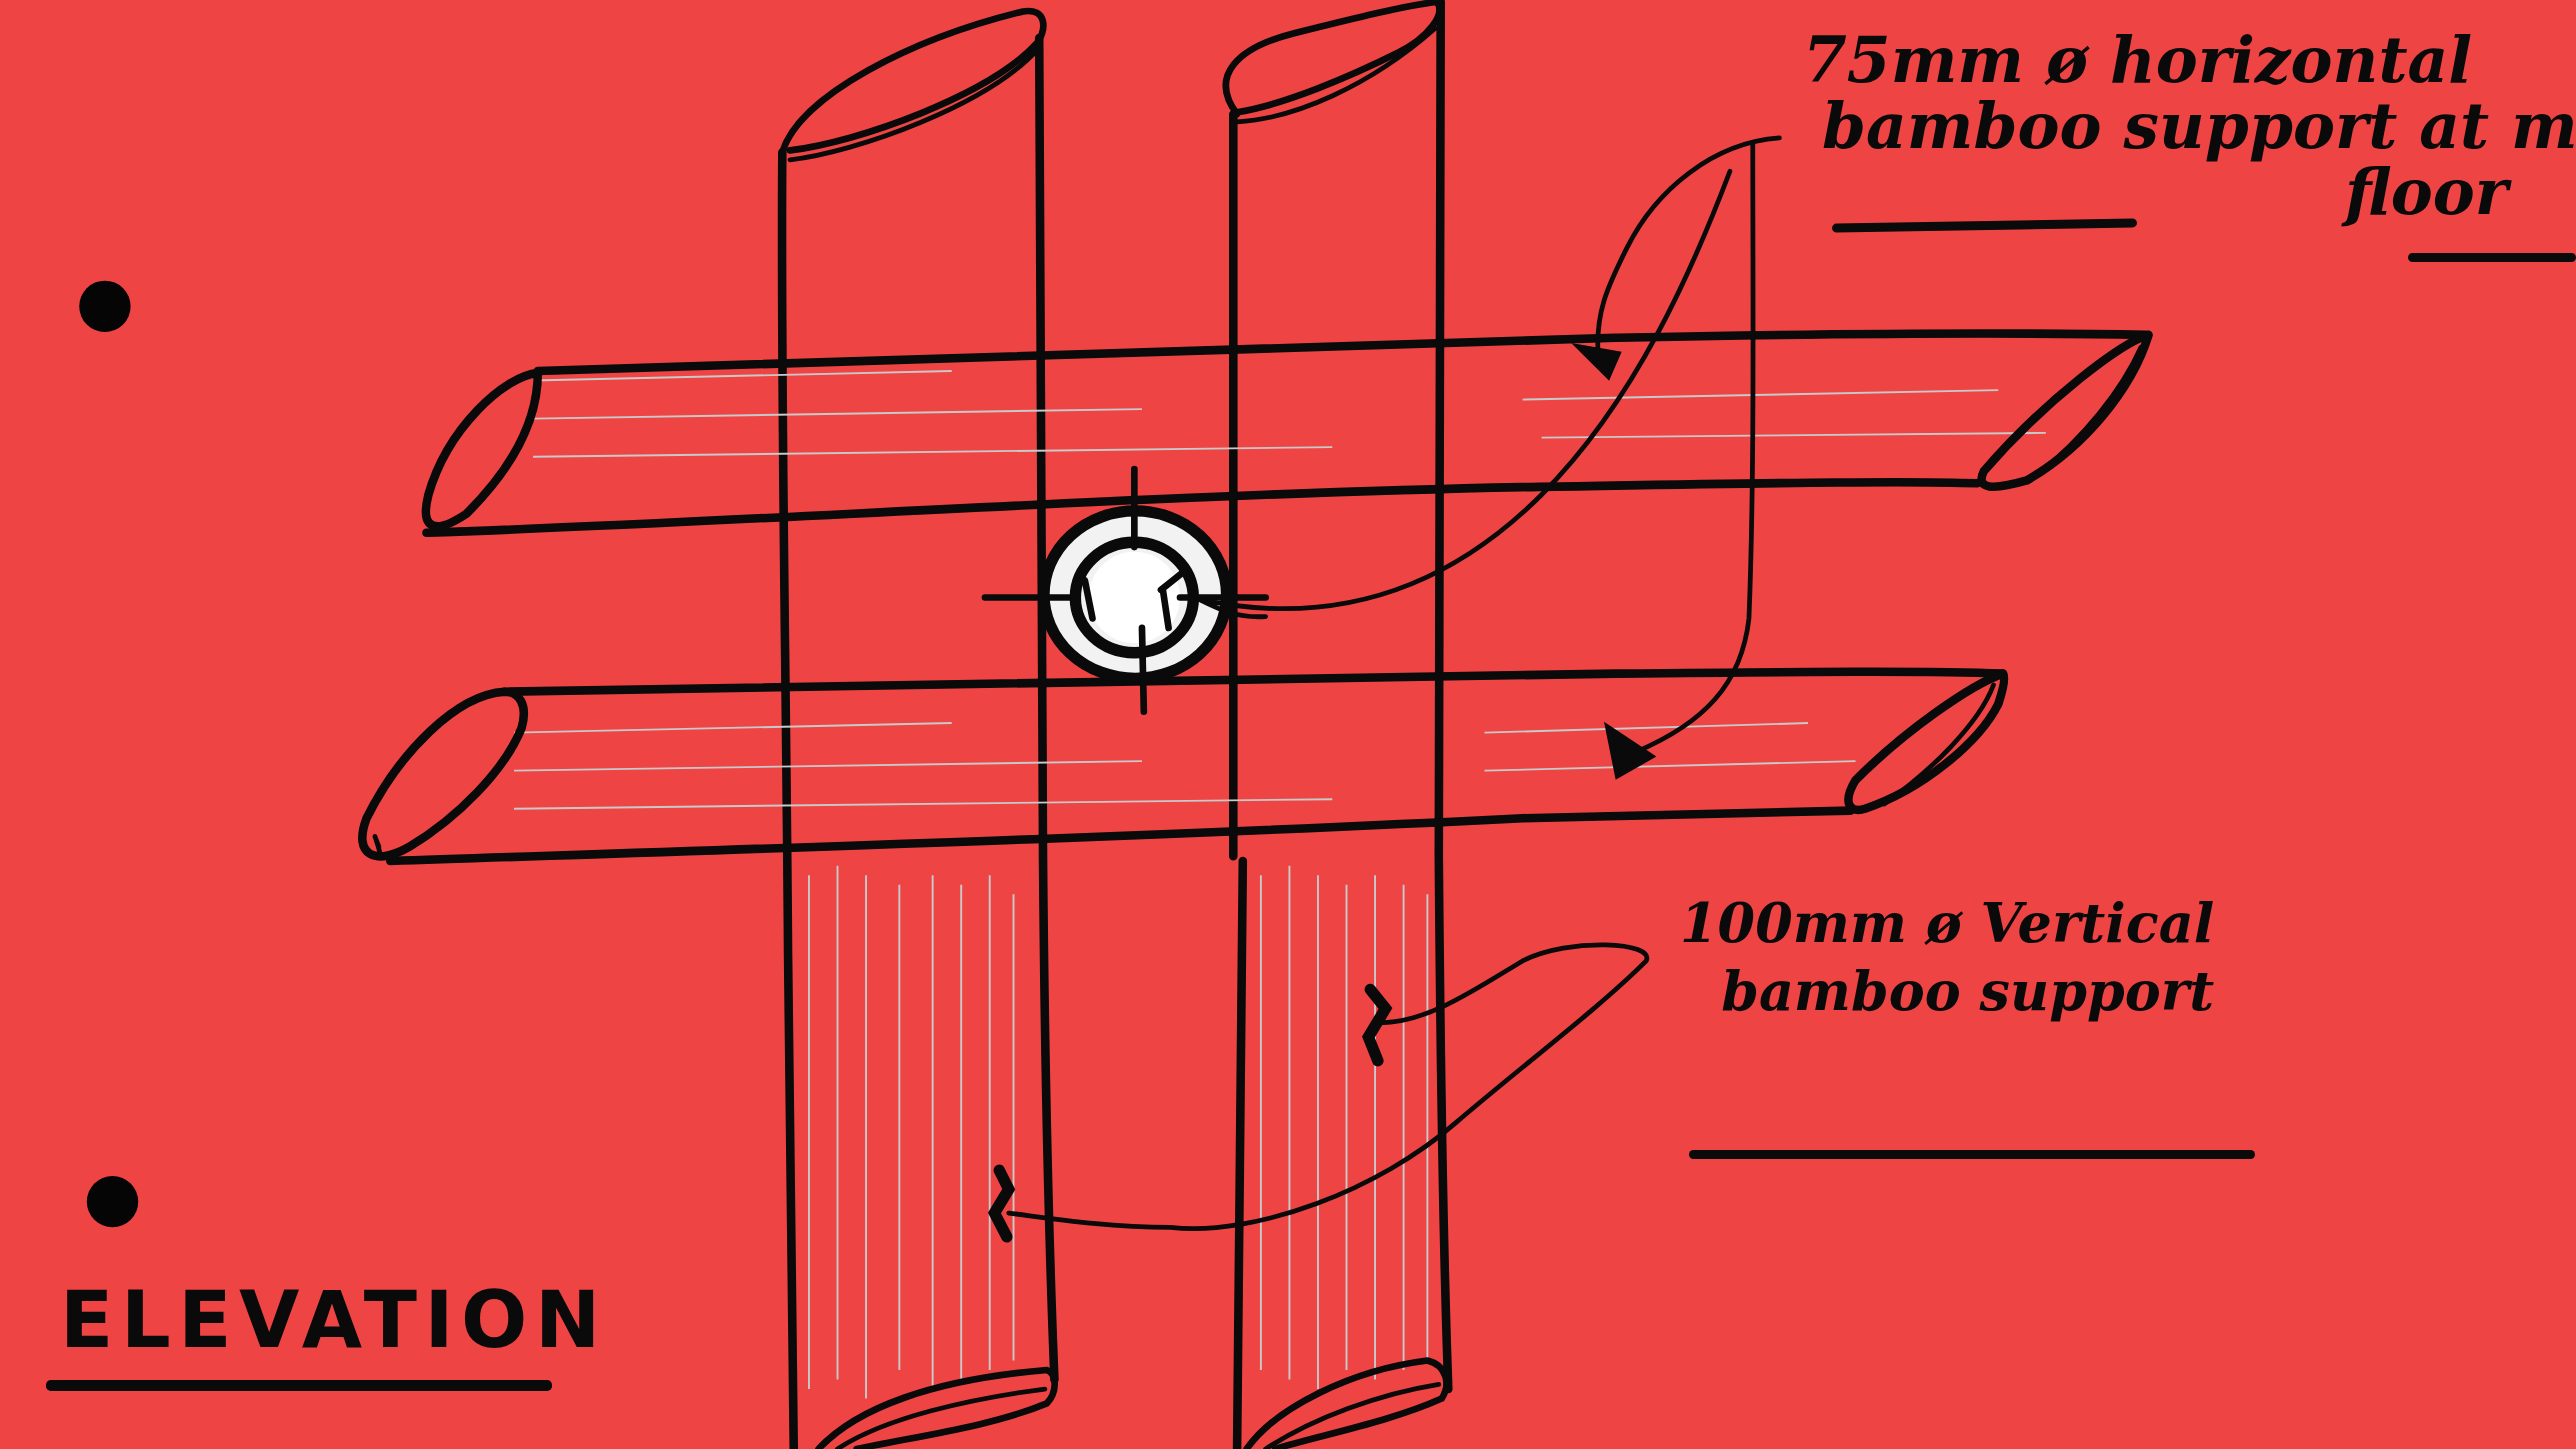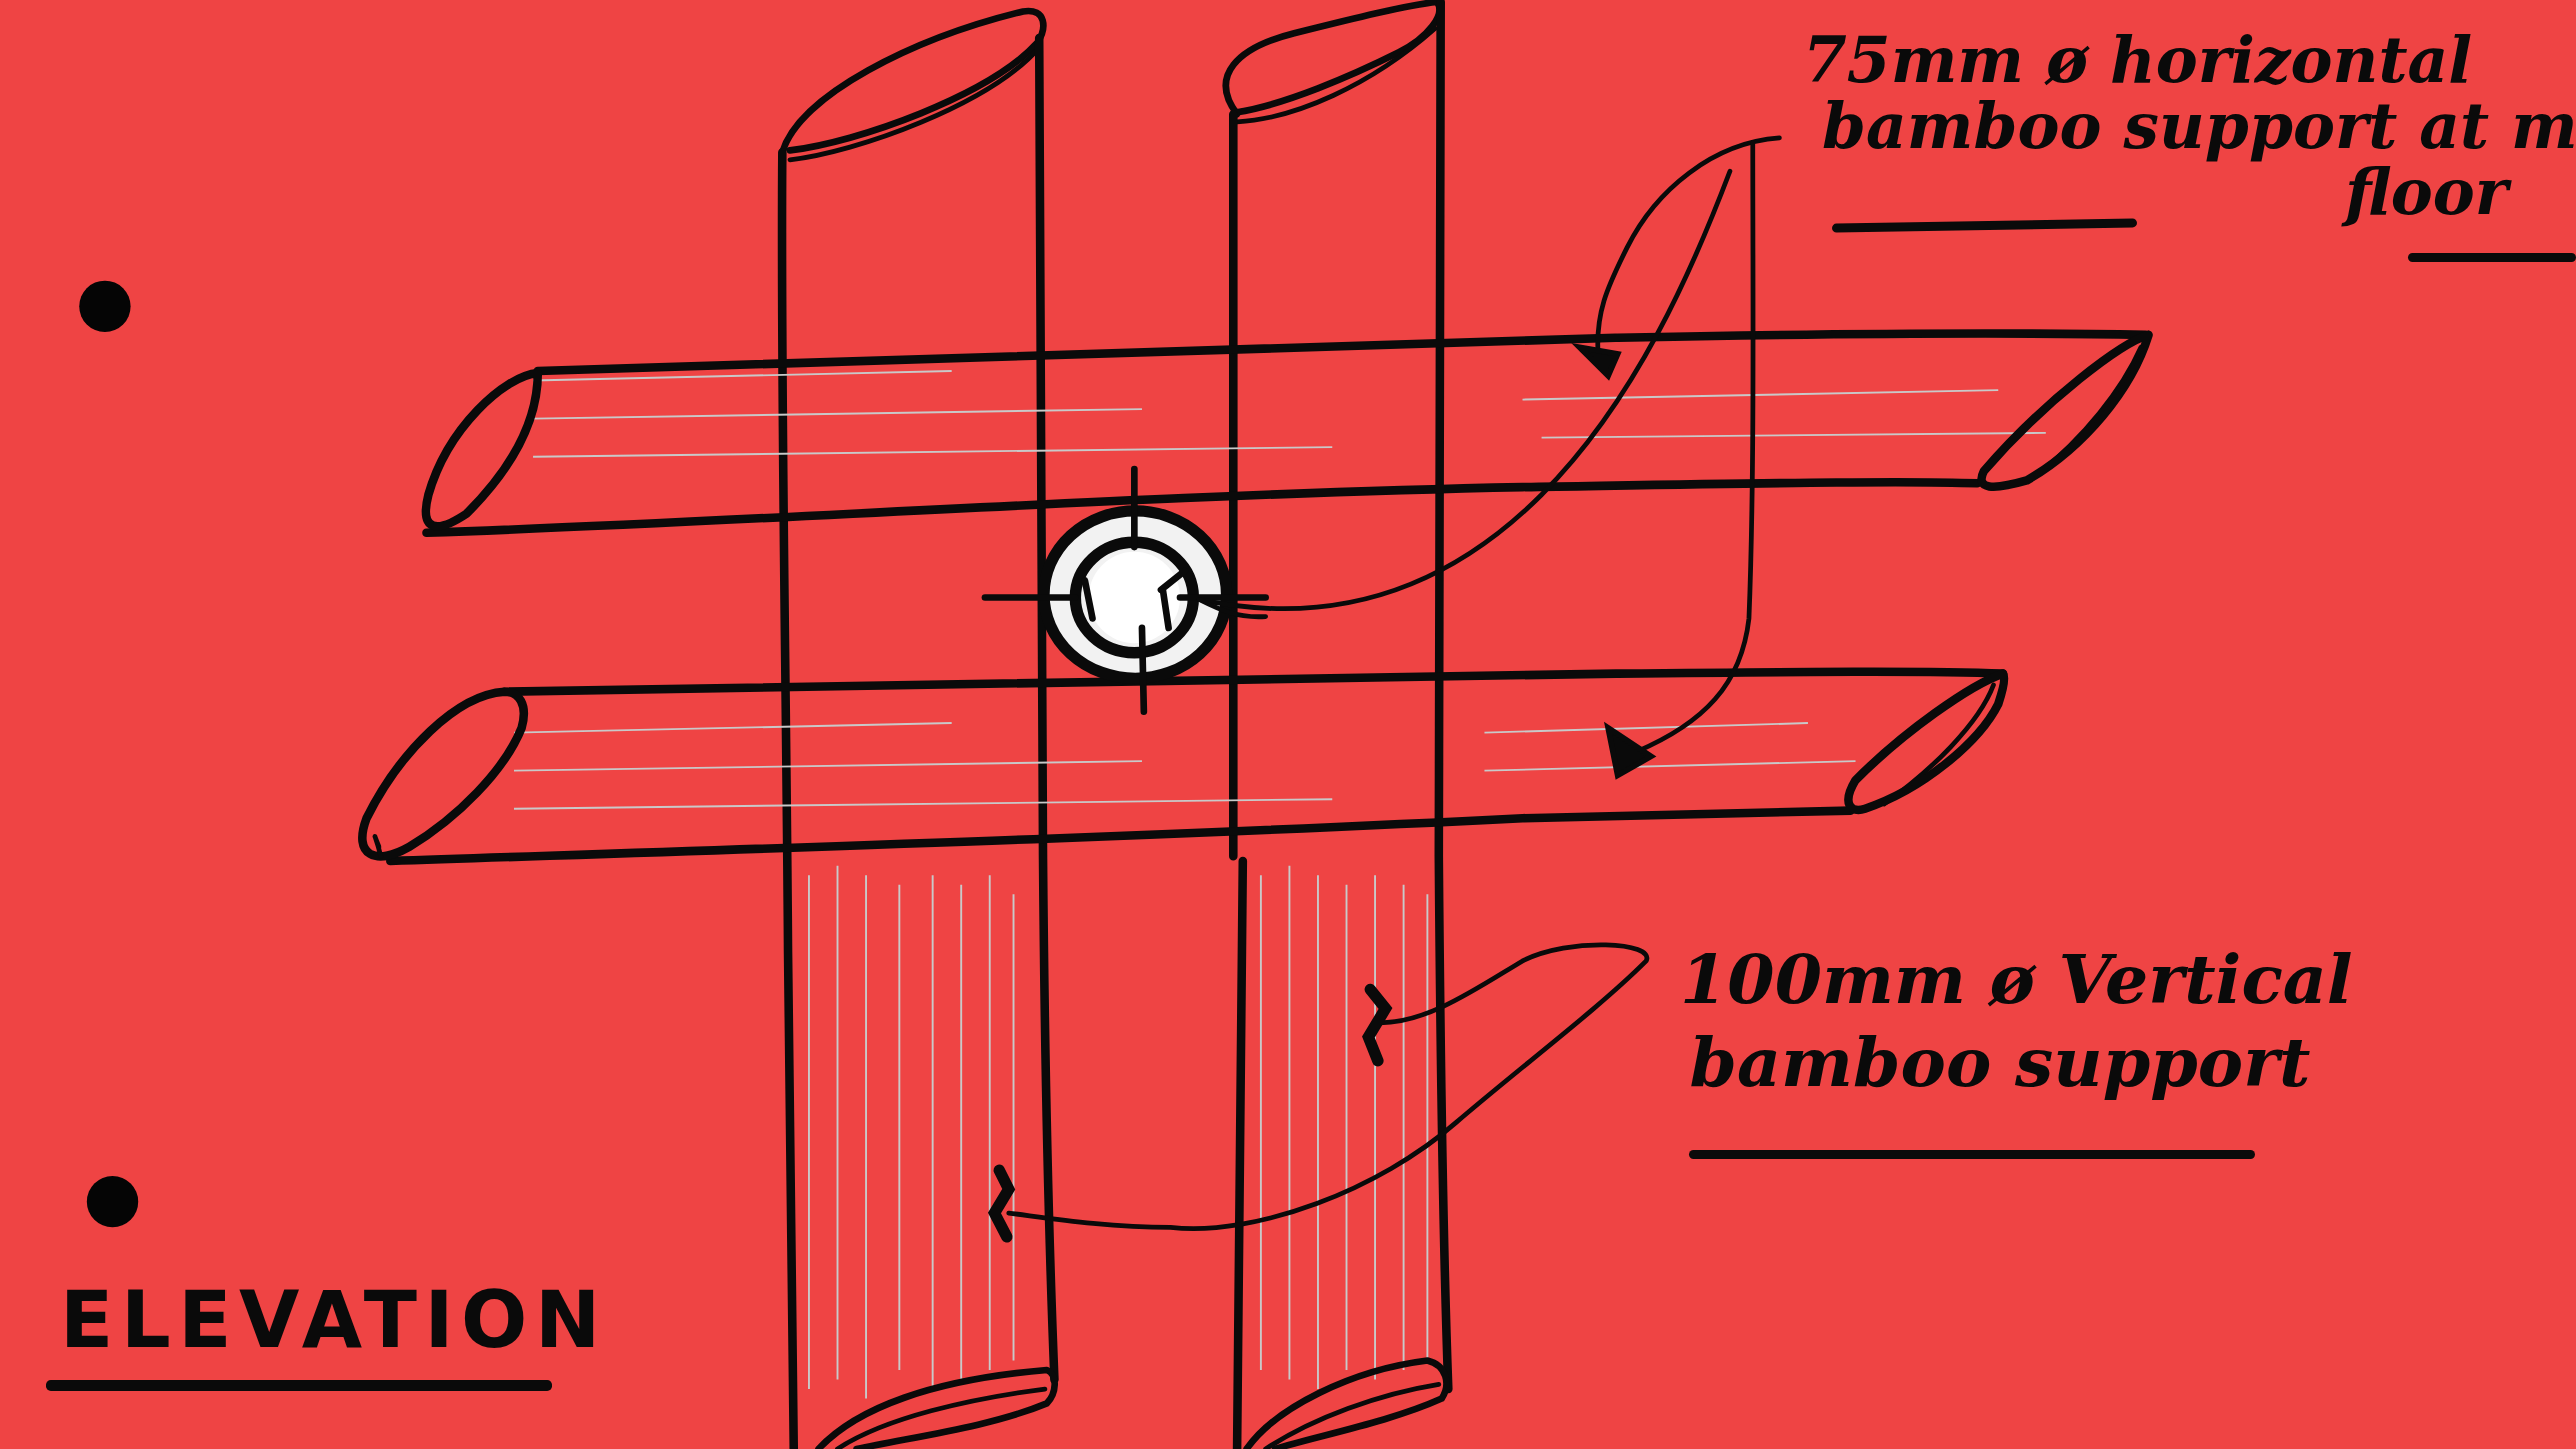--- a/index.html
+++ b/index.html
@@ -41,22 +41,22 @@
     }
     .underline {
       position: absolute;
       height: 8.6px;
       background: #0a0a0a;
       border-radius: 4.8px;
     }
     #label-top { left: 1803px; top: 27px; font-size: 63px; }
     #label-top .line2 { display: block; margin-left: 19px; }
     #label-top .line3 { display: block; margin-left: 542px; }
-    #label-bottom { left: 1680px; top: 944px; font-size: 68px; }
-    #label-bottom .line2 { display: block; margin-left: 9.5px; margin-top: 11.4px; }
+    #label-bottom { left: 1680px; top: 895px; font-size: 54px; }
+    #label-bottom .line2 { display: block; margin-left: 9.5px; margin-top: 11.4px; text-align: right; }
     #title {
       position: absolute;
       left: 60px; top: 1275px;
       font-family: "DejaVu Sans", sans-serif;
       font-weight: bold;
       font-size: 78px;
       letter-spacing: 7.6px;
       color: #0a0a0a;
     }
   </style>

